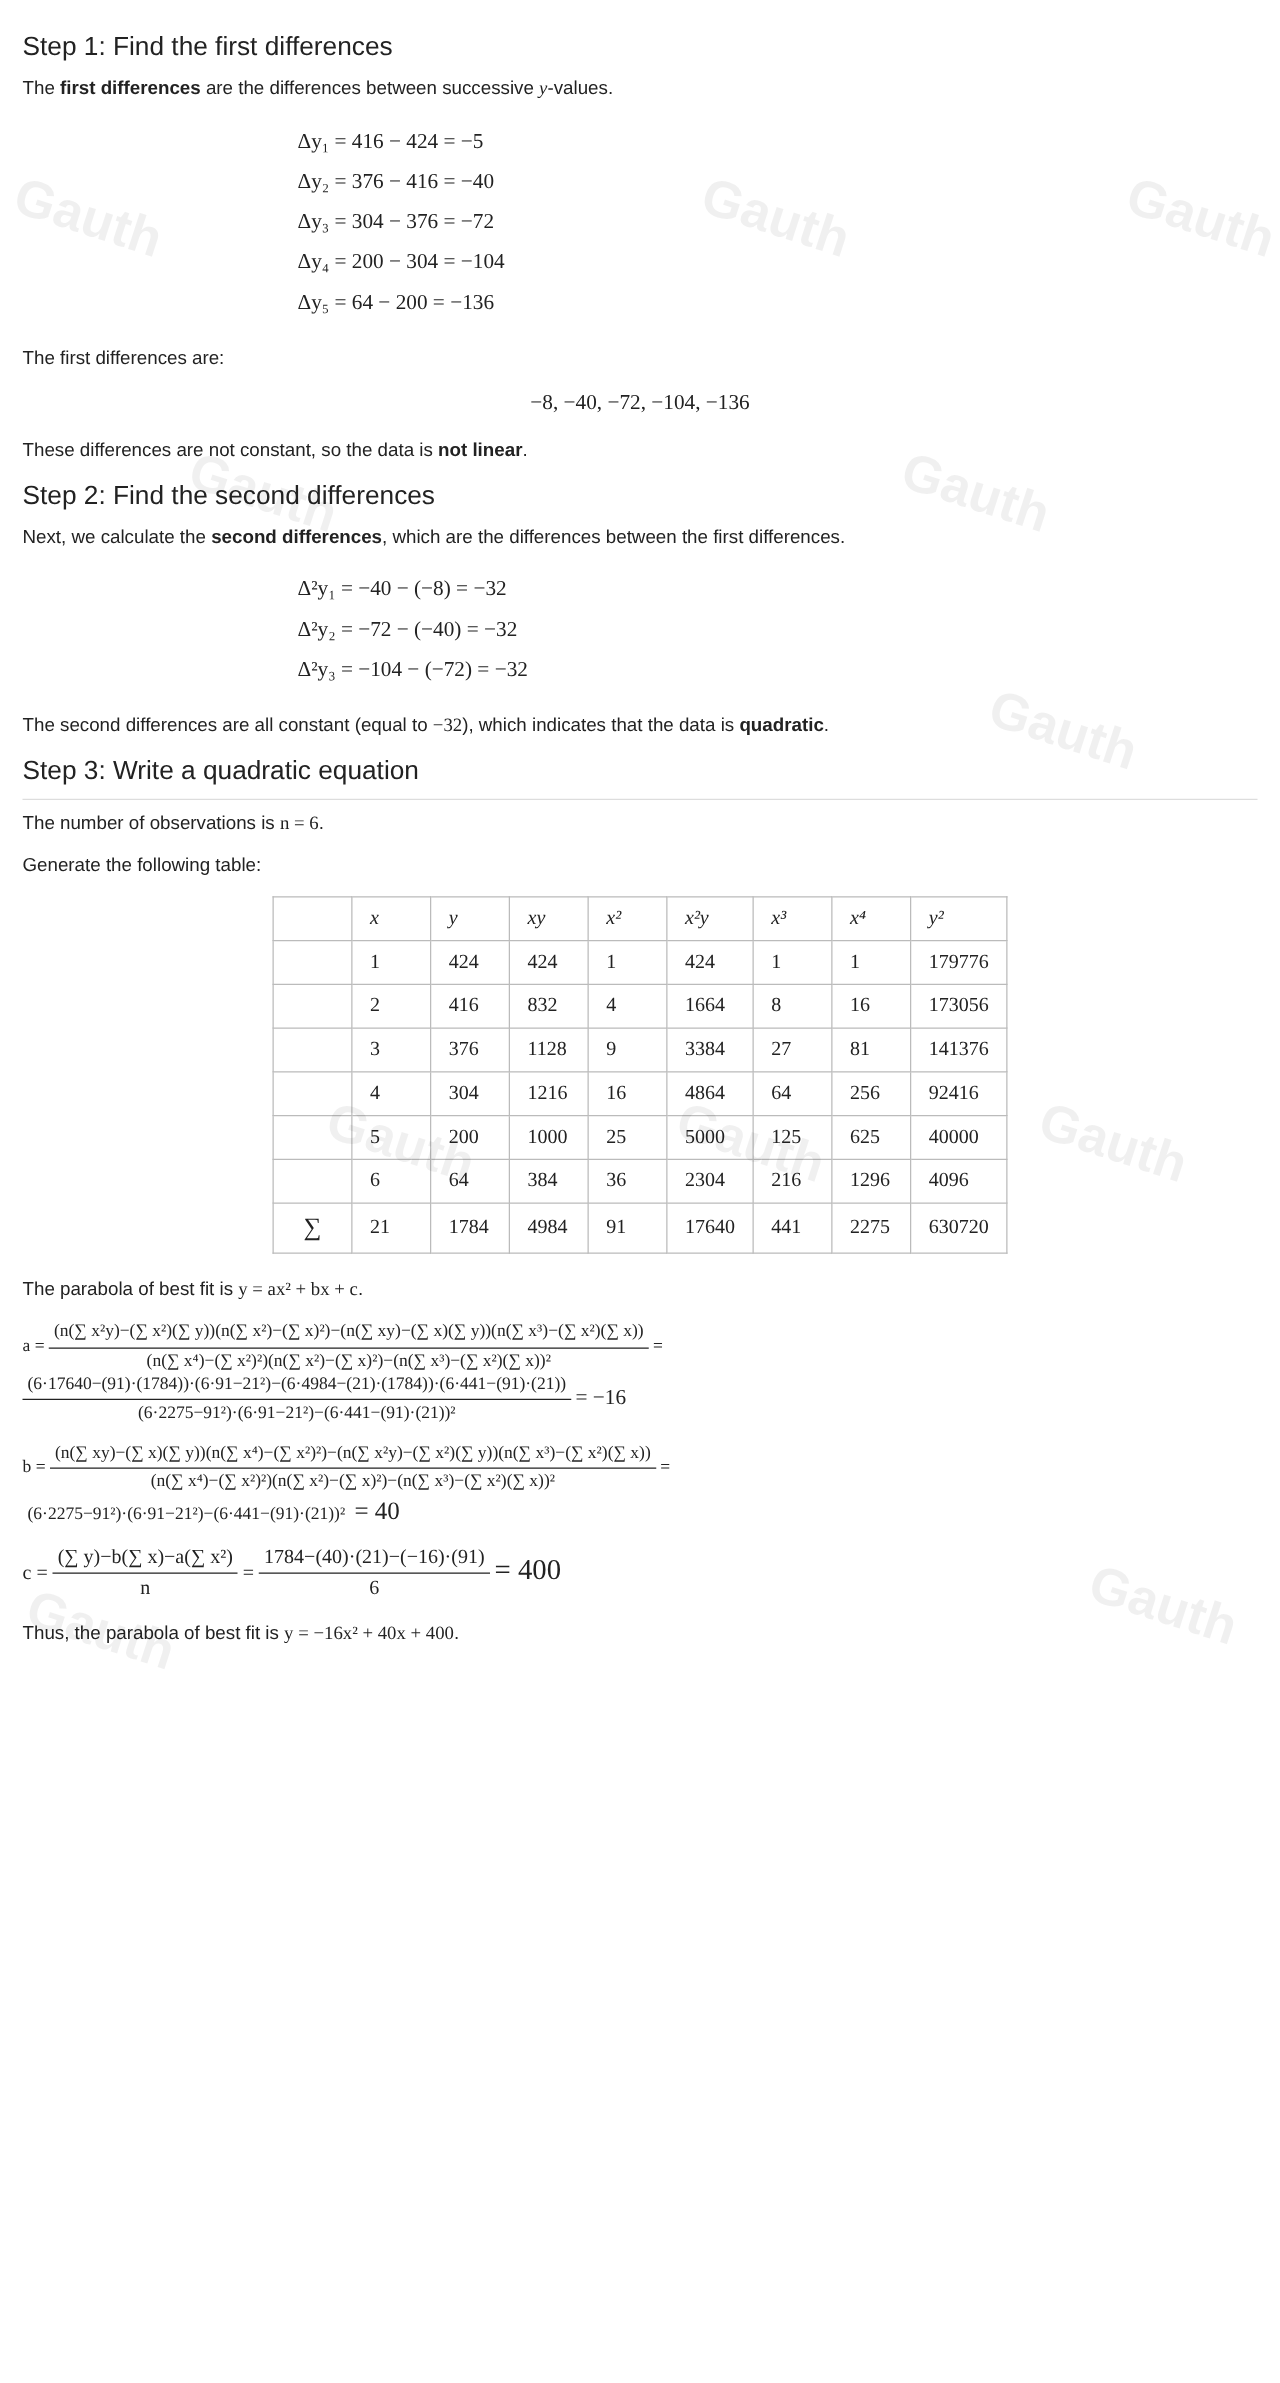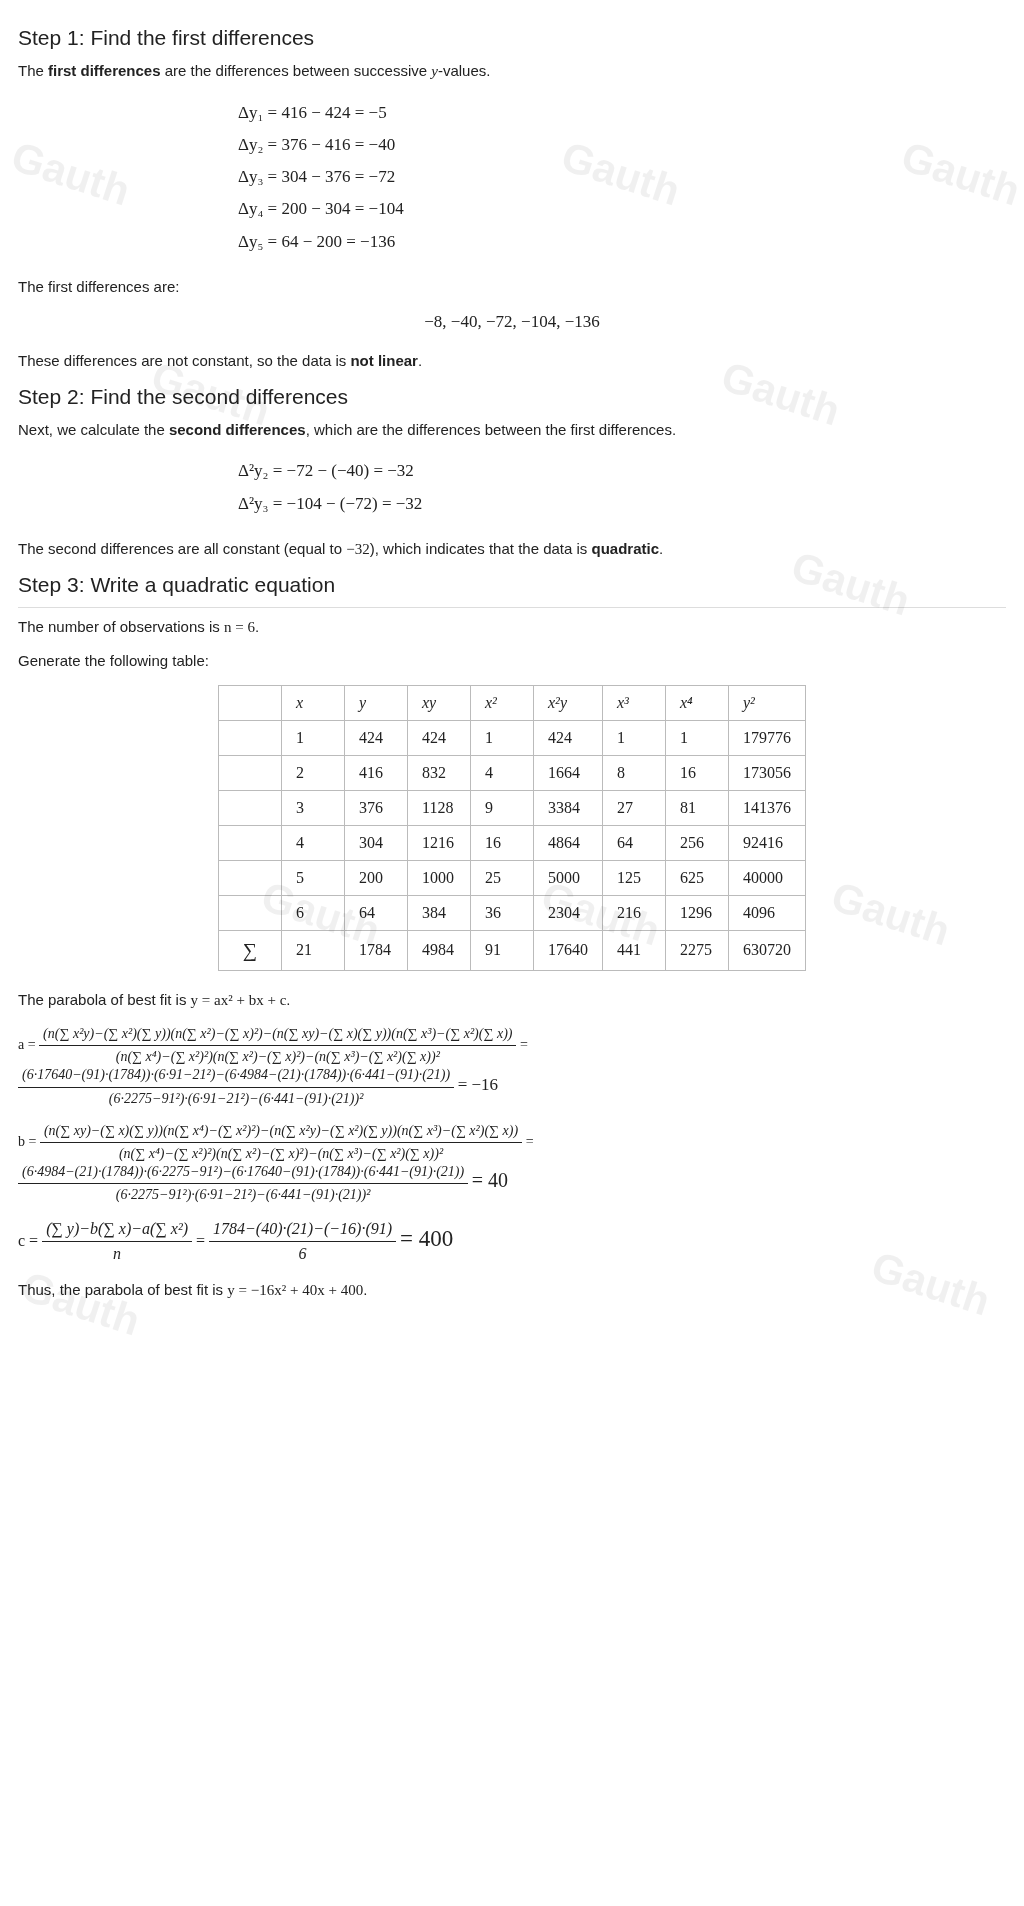--- a/index.html
+++ b/index.html
@@ -72,21 +72,20 @@
   .formula {
     font-family: "Cambria Math", "Times New Roman", serif;
     font-size: 14px;
     margin: 14px 0;
     line-height: 1.3;
   }
   .frac {
     display: inline-block;
     vertical-align: middle;
     text-align: center;
-    font-style: italic;
   }
   .frac .num {
     display: block;
     border-bottom: 1px solid #222;
     padding: 0 4px 2px 4px;
   }
   .frac .den {
     display: block;
     padding: 2px 4px 0 4px;
   }
@@ -122,20 +121,21 @@
 <div class="math-center">−8, −40, −72, −104, −136</div>
 <div class="para">
   <span>These differences are not constant, so the data is </span><b class="strong">not linear</b><span>.</span>
 </div>
 
 <div class="step-heading">Step 2: Find the second differences</div>
 <div class="para">
   <span>Next, we calculate the </span><b class="strong">second differences</b><span>, which are the differences between the first differences.</span>
 </div>
 <div class="math-block">
+  <div class="line">Δ²y₁ = −40 − (−8) = −32</div>
   <div class="line">Δ²y₂ = −72 − (−40) = −32</div>
   <div class="line">Δ²y₃ = −104 − (−72) = −32</div>
 </div>
 <div class="para">
   <span>The second differences are all constant (equal to </span><span class="mathspan">−32</span><span>), which indicates that the data is </span><b class="strong">quadratic</b><span>.</span>
 </div>
 
 <div class="step-heading">Step 3: Write a quadratic equation</div>
 <hr style="border:none;border-top:1px solid #ddd;margin:6px 0;">
 <div class="para">
@@ -255,21 +255,20 @@
 </div>
 
 <div class="formula">
   <span class="mathspan">b =</span>
   <span class="frac">
     <span class="num">(n(∑ xy)−(∑ x)(∑ y))(n(∑ x⁴)−(∑ x²)²)−(n(∑ x²y)−(∑ x²)(∑ y))(n(∑ x³)−(∑ x²)(∑ x))</span>
     <span class="den">(n(∑ x⁴)−(∑ x²)²)(n(∑ x²)−(∑ x)²)−(n(∑ x³)−(∑ x²)(∑ x))²</span>
   </span>
   <span class="mathspan"> =</span><br>
   <span class="frac">
-    <span class="num">(6·4984−(21)·(1784))·(6·2275−91²)−(6·17640−(91)·(1784))·(6·441−(91)·(21))</span>
     <span class="den">(6·2275−91²)·(6·91−21²)−(6·441−(91)·(21))²</span>
   </span>
   <span class="mathspan" style="font-size:20px;"> = 40</span>
 </div>
 
 <div class="formula" style="font-size:16px;">
   <span class="mathspan">c =</span>
   <span class="frac">
     <span class="num">(∑ y)−b(∑ x)−a(∑ x²)</span>
     <span class="den">n</span>

